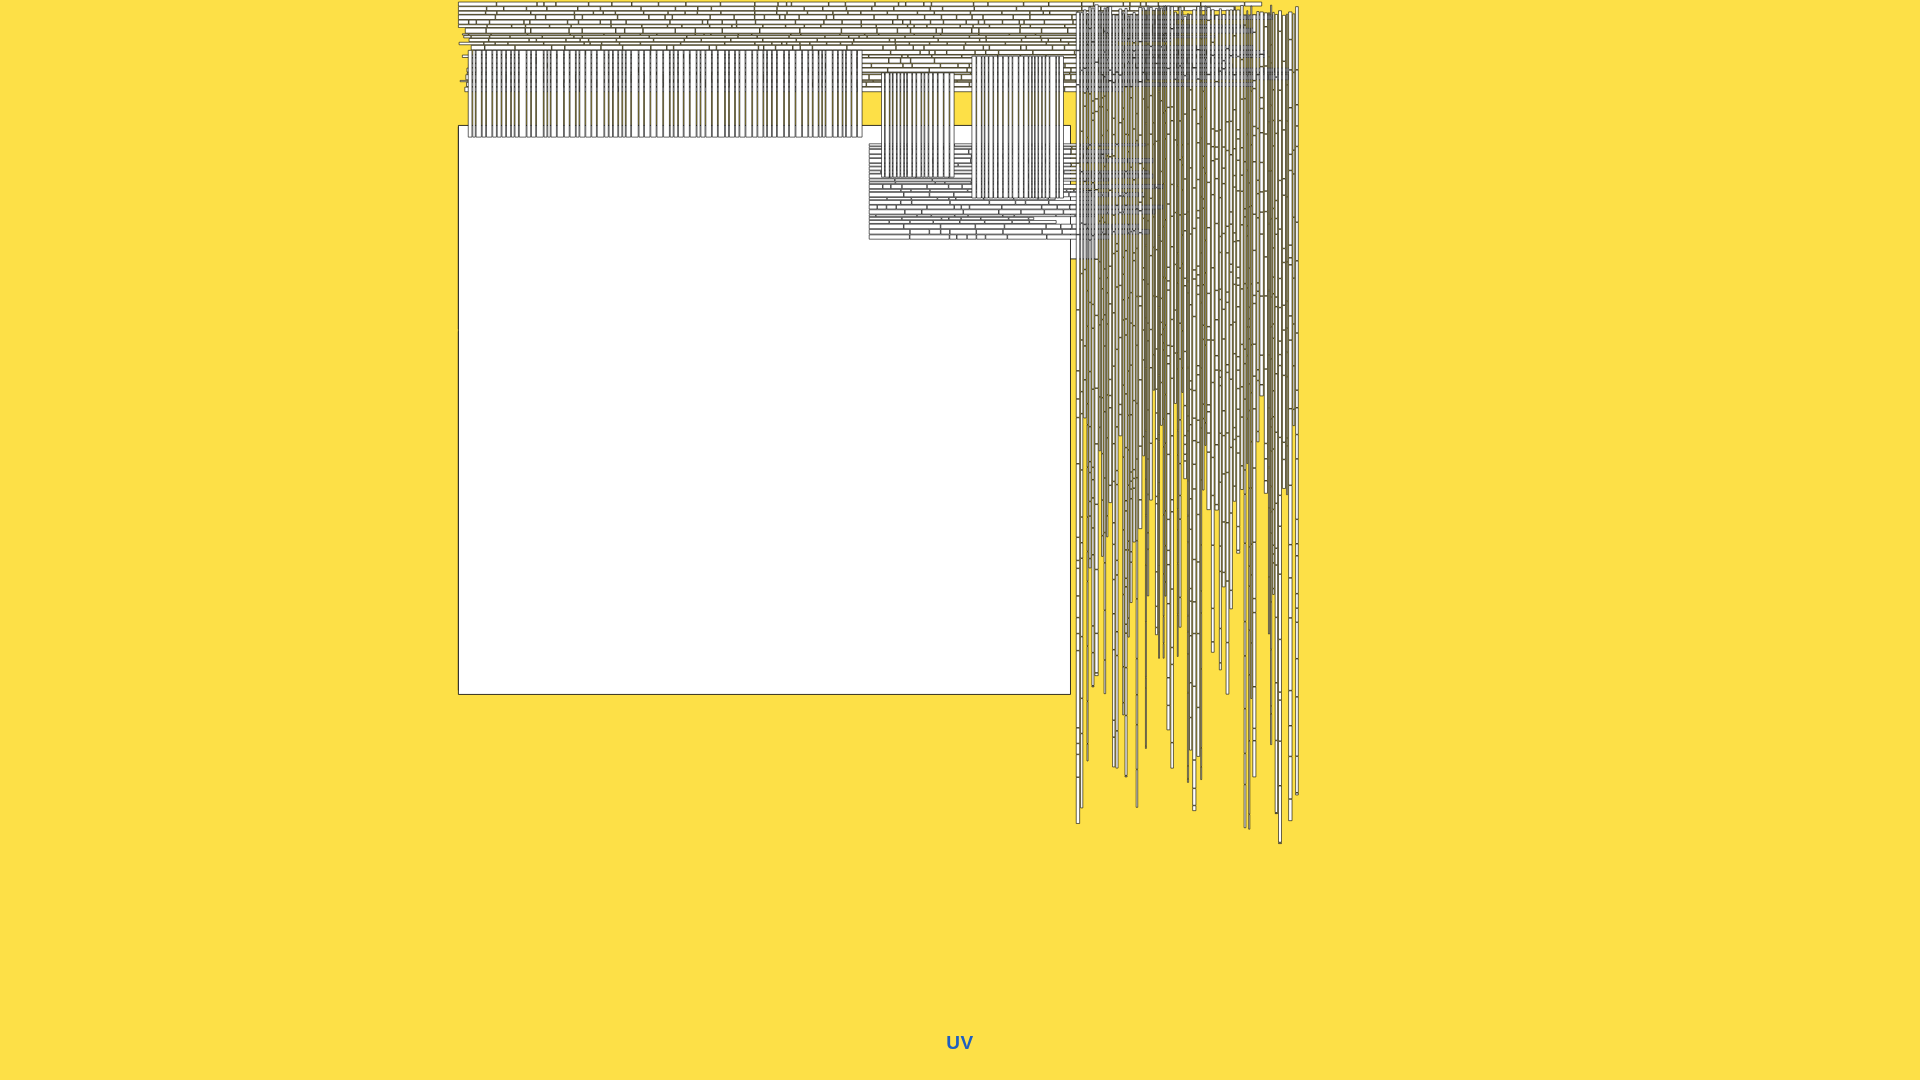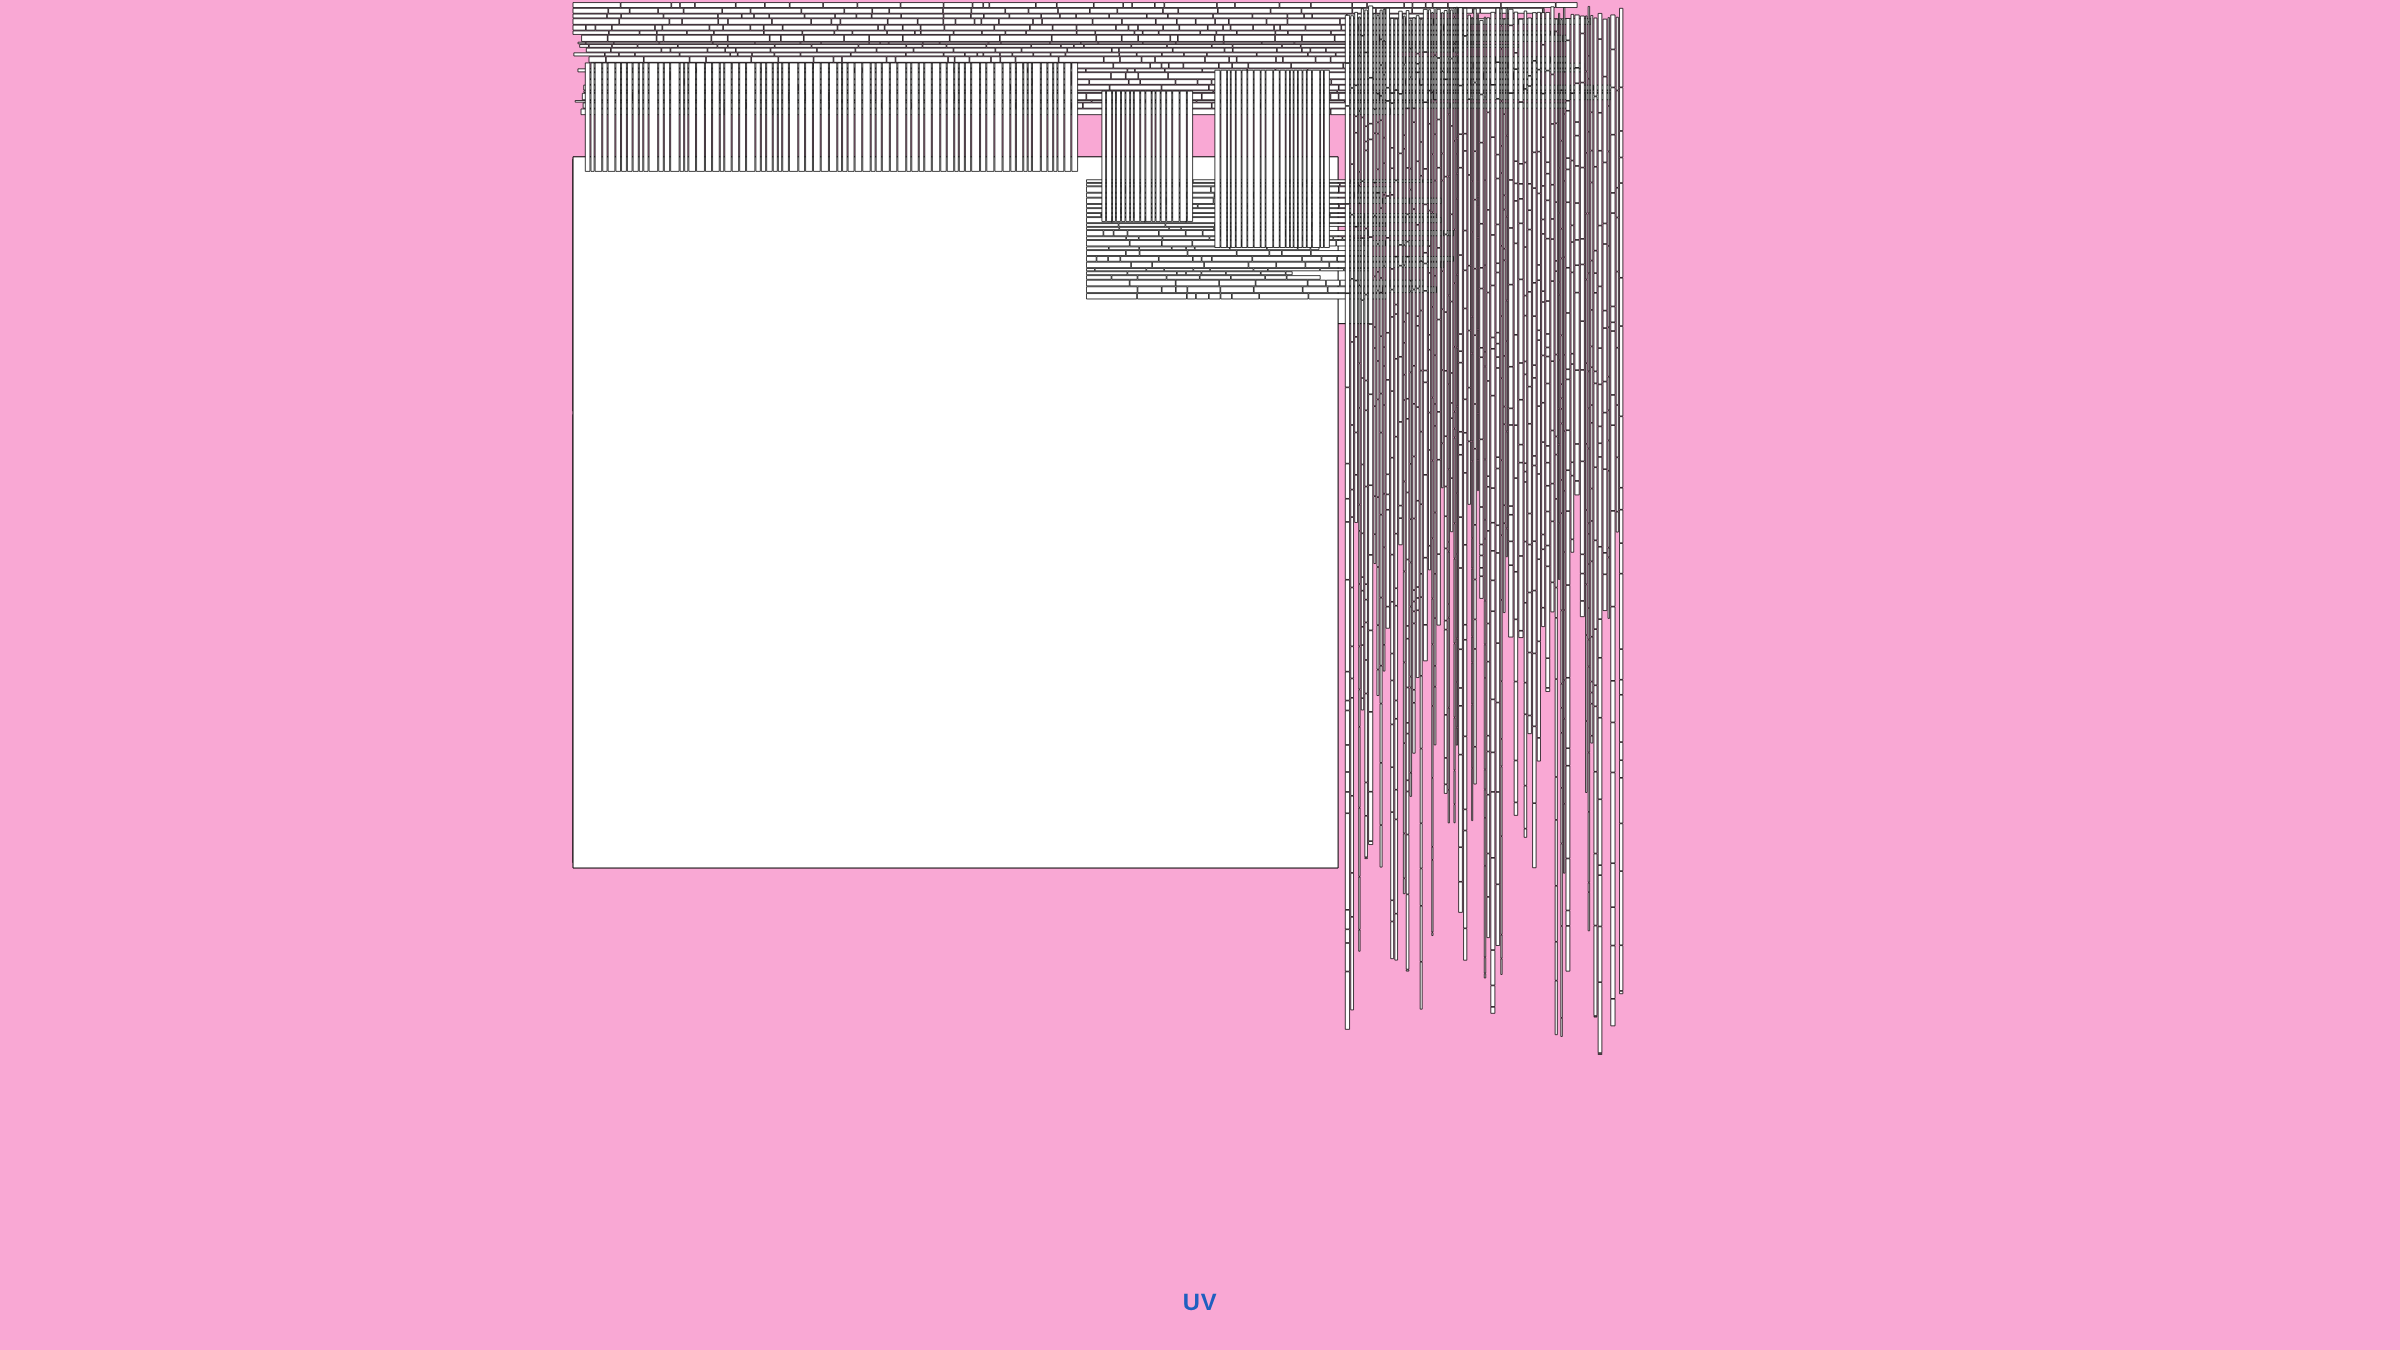--- a/index.html
+++ b/index.html
@@ -9,21 +9,21 @@
     width: 1920px;
     height: 1080px;
     overflow: hidden;
     font-family: "Liberation Sans", sans-serif;
   }
 
   #root {
     position: relative;
     width: 1920px;
     height: 1080px;
-    background: #f9a8d4;
+    background: #fde047;
   }
 
   
   #treemap {
     position: absolute;
     left: 448px;
     top: 0px;
     width: 1040px;
     height: 1030px;
   }

